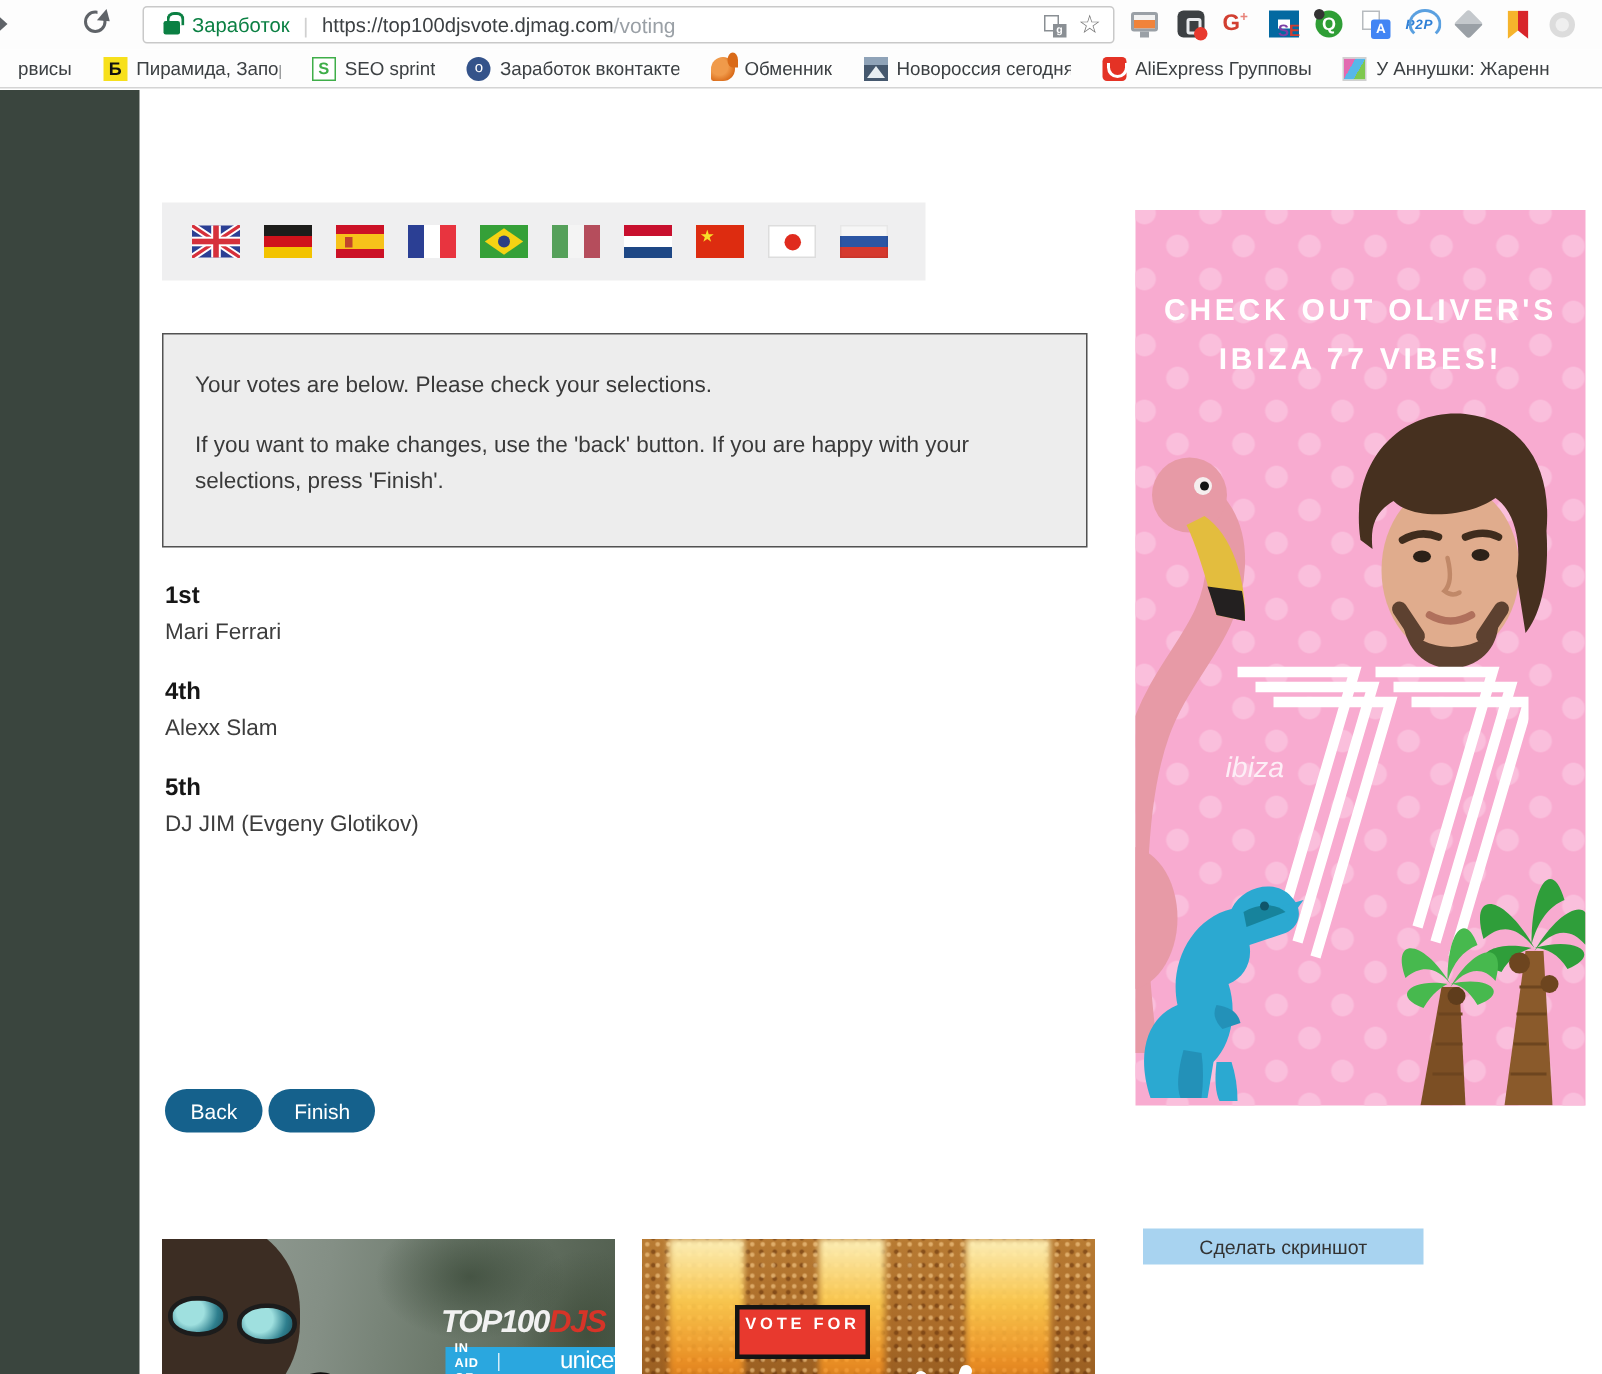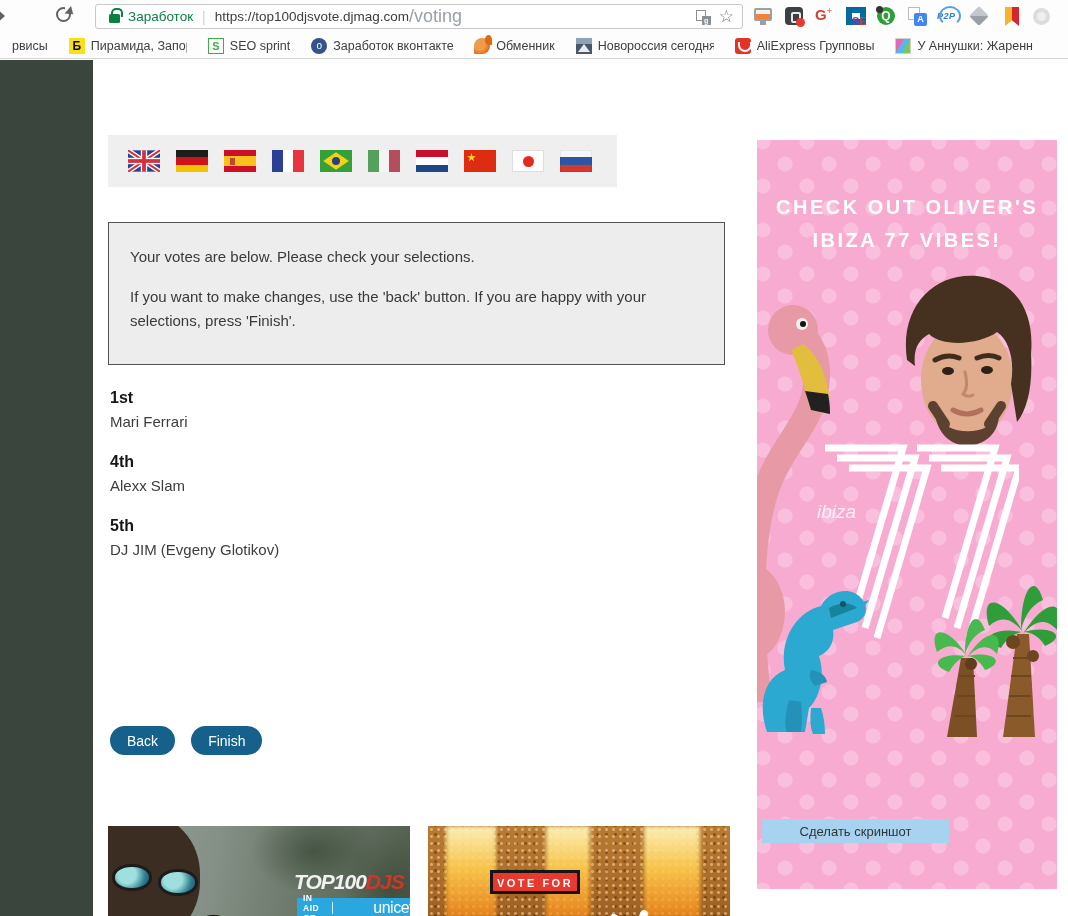--- a/index.html
+++ b/index.html
@@ -18,21 +18,21 @@
     border-left:7px solid #5f6368; border-top:5px solid transparent; border-bottom:5px solid transparent; transform:rotate(40deg); }
 
   .omnibox { position:absolute; left:95px; top:4px; width:648px; height:25px; background:#fff;
     border:1px solid #c9c9c9; border-radius:3px; display:flex; align-items:center; }
   .lock { position:relative; width:11px; height:9px; background:#0b8043; border-radius:1.5px; margin:3px 8px 0 13px; }
   .lock::before { content:""; position:absolute; top:-6px; left:1.5px; width:8px; height:7px;
     border:2px solid #0b8043; border-bottom:none; border-radius:5px 5px 0 0; }
   .secure-label { color:#0b8043; font-size:13.5px; }
   .omni-sep { color:#d0d0d0; margin:0 9px; font-size:14px; }
   .url-host { color:#3c4043; font-size:13.5px; }
-  .url-path { color:#9aa0a6; font-size:18px; }
+  .url-path { color:#9aa0a6; font-size:14px; }
   .omni-right { position:absolute; right:8px; top:0; height:23px; display:flex; align-items:center; gap:9px; }
   .tr-ico { position:relative; width:14px; height:14px; }
   .tr-ico .pg { position:absolute; left:0; top:0; width:10px; height:11px; border:1.5px solid #8a8f94; background:#fff; }
   .tr-ico .gl { position:absolute; right:-1px; bottom:-1px; width:9px; height:9px; background:#8a8f94; color:#fff;
     font-size:7px; line-height:9px; text-align:center; font-weight:bold; }
   .star { color:#757575; font-size:17px; line-height:17px; }
 
   .ext-row { position:absolute; left:749px; top:3px; display:flex; }
   .ext { width:31px; height:27px; position:relative; }
   .e-mon { position:absolute; left:5px; top:5px; width:18px; height:13px; border:2px solid #9aa0a6; border-radius:2px;
@@ -119,26 +119,26 @@
 
   #notice { position:absolute; left:108px; top:162px; width:617px; height:143px; background:#ededed;
     border:1px solid #525252; padding:22px 22px 0 21px; color:#3a3a3a; font-size:15px; line-height:24px; }
   #notice p + p { margin-top:16px; }
 
   #votes { position:absolute; left:110px; top:326px; }
   .vote-block { margin-bottom:16px; }
   .vote-rank { font-size:16px; font-weight:bold; color:#161616; line-height:24px; }
   .vote-name { font-size:15px; color:#3d3d3d; line-height:24px; }
 
-  #action-row { position:absolute; left:110px; top:666px; display:flex; gap:16px; }
+  #action-row { position:absolute; left:110px; top:666px; display:flex; gap:4px; }
   .pill-btn { height:29px; border:none; border-radius:15px; background:#15618c; color:#fff;
     font-size:14px; font-family:"Liberation Sans",sans-serif; padding:0 17px; cursor:pointer; }
 
   
-  #ad { position:absolute; left:757px; top:80px; width:300px; height:749px; overflow:hidden; cursor:pointer;
+  #ad { position:absolute; left:757px; top:80px; width:300px; height:597px; overflow:hidden; cursor:pointer;
     background-color:#f8abd0;
     background-image:radial-gradient(circle,#fabfdc 7px,transparent 8px),radial-gradient(circle,#fabfdc 7px,transparent 8px);
     background-size:44px 44px; background-position:6px 2px,28px 24px; }
   .ad-title { position:absolute; top:51px; left:0; width:100%; text-align:center; color:#fff;
     font-size:20px; font-weight:bold; letter-spacing:2.5px; line-height:33px; }
   .ad-flamingo { position:absolute; left:-12px; top:142px; }
   .ad-face { position:absolute; left:138px; top:128px; }
   .ad-logo { position:absolute; left:38px; top:300px; }
   .ad-dino { position:absolute; left:2px; top:442px; }
   .ad-palms { position:absolute; left:128px; top:398px; }
@@ -165,21 +165,21 @@
 
   #banner-right { position:absolute; left:428px; top:766px; width:302px; height:140px; overflow:hidden; cursor:pointer;
     background-image:
       radial-gradient(rgba(255,214,150,.55) 1px, transparent 2px),
       radial-gradient(rgba(90,40,5,.5) 1px, transparent 2px),
       linear-gradient(180deg,#b87b33 0%,#a96a28 45%,#7c4a16 100%);
     background-size:7px 7px,9px 9px,100% 100%; background-position:0 0,3px 4px,0 0; }
   .flame { position:absolute; top:0; width:50px; height:140px; filter:blur(2px);
     background:linear-gradient(180deg,rgba(255,244,190,.95) 0%,rgba(255,205,80,.9) 30%,rgba(250,150,35,.8) 60%,rgba(190,85,10,.35) 85%,transparent); }
   .flame.f1{left:18px;} .flame.f2{left:118px;width:44px;} .flame.f3{left:216px;width:56px;}
-  .vote-badge { position:absolute; left:62px; top:44px; width:90px; height:24px; background:#e8392e; border:3px solid #141414;
+  .vote-badge { position:absolute; left:62px; top:44px; width:90px; height:36px; background:#e8392e; border:3px solid #141414;
     color:#fff; font-size:11px; font-weight:bold; letter-spacing:2.5px; text-align:center; line-height:21px; }
   .br-script { position:absolute; left:0; bottom:-4px; }
 
   
   #shot-btn { position:absolute; left:762px; top:759px; width:187px; height:24px; background:#a8d3f0;
     border:none; color:#333; font-size:13px; font-family:"Liberation Sans",sans-serif; cursor:pointer; }
 </style>
 </head>
 <body>
 

